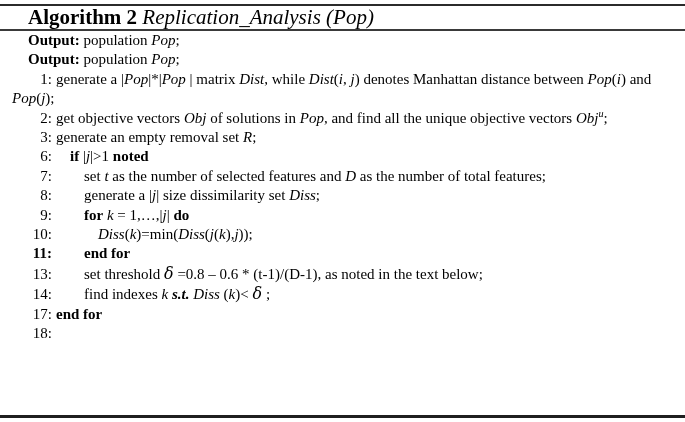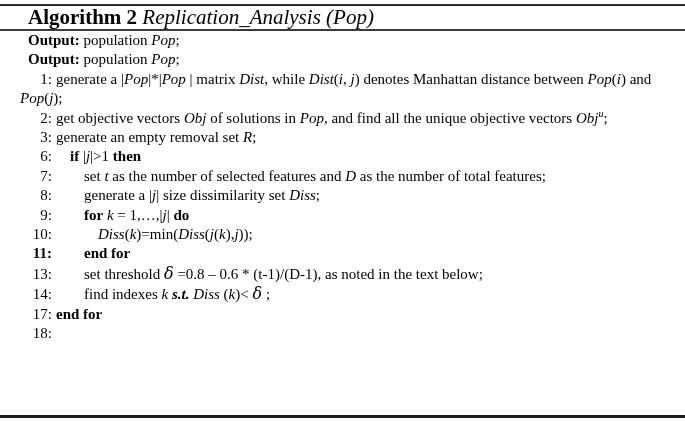--- a/index.html
+++ b/index.html
@@ -80,21 +80,21 @@
   .line {
     position: relative;
     font-size: 15px;
     line-height: 19.4px;
     white-space: nowrap;
     padding-left: 28px;
     box-sizing: border-box;
   }
   
   .line.wrap {
-    padding-left: 20px;
+    padding-left: 12px;
   }
 
   .num {
     display: inline-block;
     width: 24px;
     text-align: right;
     margin-right: 4px;
   }
   .num.bold {
     font-weight: bold;
@@ -147,21 +147,21 @@
 
     <div class="line">
       <span class="kw">Output:</span><span>&nbsp;</span><span>population </span><span class="it">Pop</span><span>;</span>
     </div>
 
     <div id="steps-host">
         <div class="line"><span class="num">1:</span><span class="ind0">&nbsp;</span><span>generate a |<i>Pop</i>|*|<i>Pop</i> | matrix <i>Dist</i>, while <i>Dist</i>(<i>i</i>, <i>j</i>) denotes Manhattan distance between <i>Pop</i>(<i>i</i>) and</span></div>
         <div class="line wrap"><span><i>Pop</i>(<i>j</i>);</span></div>
         <div class="line"><span class="num">2:</span><span class="ind0">&nbsp;</span><span>get objective vectors <i>Obj</i> of solutions in <i>Pop</i>, and find all the unique objective vectors <i>Obj</i><sup>u</sup>;</span></div>
         <div class="line"><span class="num">3:</span><span class="ind0">&nbsp;</span><span>generate an empty removal set <i>R</i>;</span></div>
-        <div class="line"><span class="num">6:</span><span class="ind1">&nbsp;</span><span><b>if</b> |<i>j</i>|&gt;1 <b>then</b></span></div>
+        <div class="line"><span class="num">6:</span><span class="ind1">&nbsp;</span><span><b>if</b> |<i>j</i>|&gt;1 <b>noted</b></span></div>
         <div class="line"><span class="num">7:</span><span class="ind2">&nbsp;</span><span>set <i>t</i> as the number of selected features and <i>D</i> as the number of total features;</span></div>
         <div class="line"><span class="num">8:</span><span class="ind2">&nbsp;</span><span>generate a |<i>j</i>| size dissimilarity set <i>Diss</i>;</span></div>
         <div class="line"><span class="num">9:</span><span class="ind2">&nbsp;</span><span><b>for</b> <i>k</i> = 1,…,|<i>j</i>| <b>do</b></span></div>
         <div class="line"><span class="num">10:</span><span class="ind3">&nbsp;</span><span><i>Diss</i>(<i>k</i>)=min(<i>Diss</i>(<i>j</i>(<i>k</i>),<i>j</i>));</span></div>
         <div class="line"><span class="num bold">11:</span><span class="ind2">&nbsp;</span><span><b>end for</b></span></div>
         <div class="line"><span class="num">13:</span><span class="ind2">&nbsp;</span><span>set threshold <span class="sym">δ</span> =0.8 – 0.6 * (t-1)/(D-1), as noted in the text below;</span></div>
         <div class="line"><span class="num">14:</span><span class="ind2">&nbsp;</span><span>find indexes <i>k</i> <b><i>s.t.</i></b> <i>Diss</i> (<i>k</i>)&lt; <span class="sym">δ</span> ;</span></div>
         <div class="line"><span class="num">17:</span><span class="ind0">&nbsp;</span><span><b>end for</b></span></div>
         <div class="line"><span class="num">18:</span><span class="ind0">&nbsp;</span></div>
       </div>

